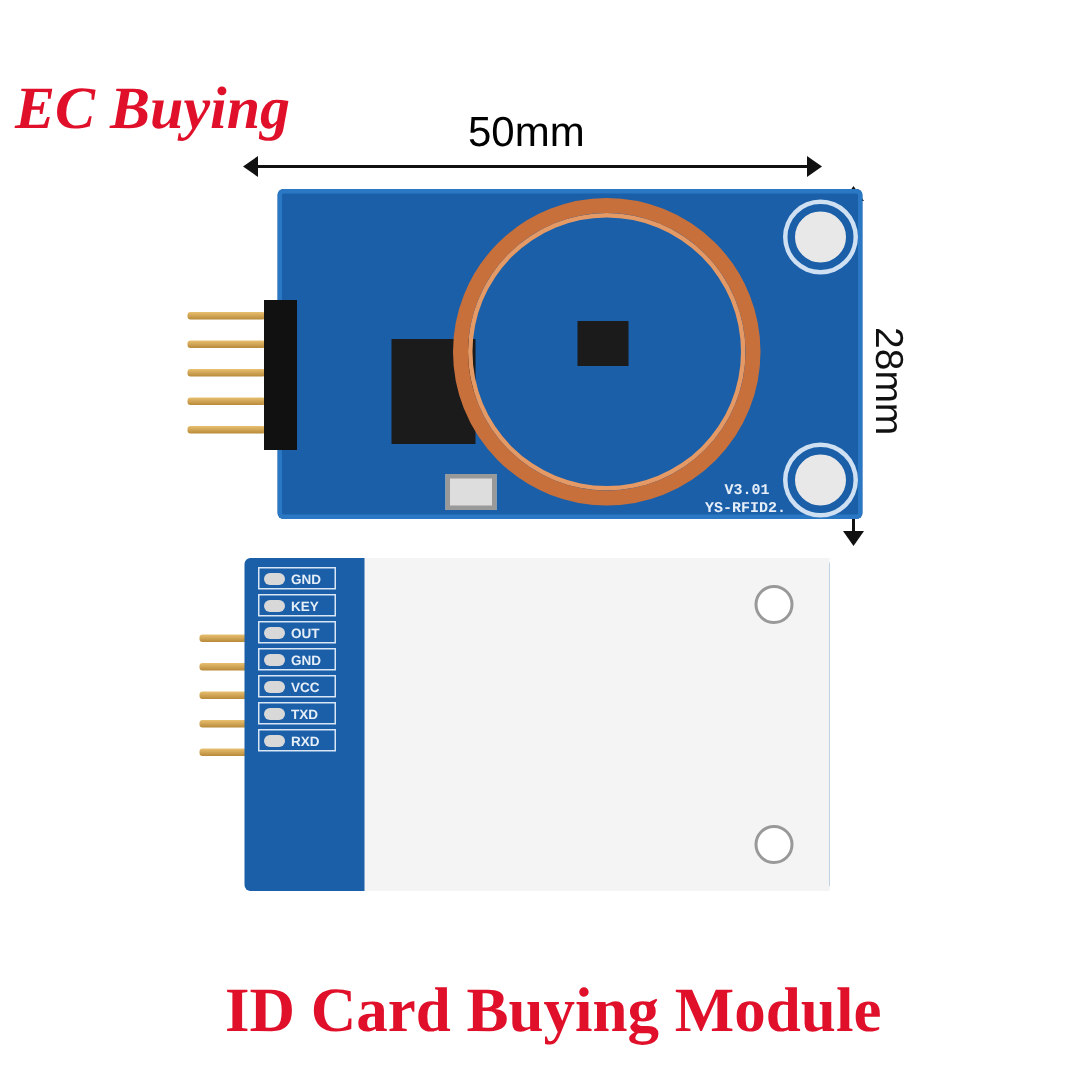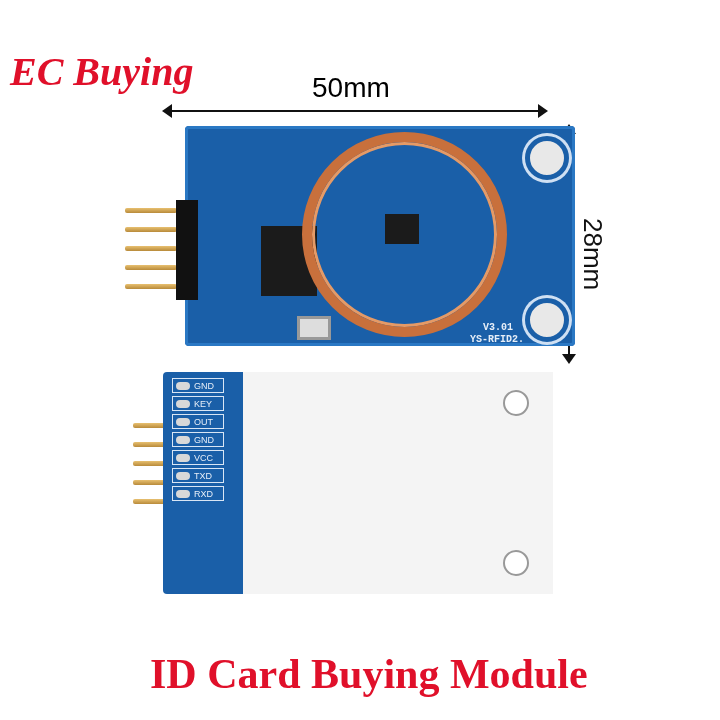--- a/index.html
+++ b/index.html
@@ -22,21 +22,21 @@
   .coil{position:absolute;left:302px;top:132px;width:205px;height:205px;border-radius:50%;border:10px solid #c8703c;box-sizing:border-box;box-shadow:inset 0 0 0 3px #e59a66;}
   .chip{position:absolute;background:#1b1b1b;}
   .hole{position:absolute;width:34px;height:34px;border-radius:50%;background:#e8e8e8;border:5px solid #1a5fa8;box-shadow:0 0 0 3px #cfe0f3;}
   .silk{position:absolute;color:#e6eef8;font-family:"Liberation Mono",monospace;font-size:10px;font-weight:bold;line-height:12px;}
   .pcb-bottom{position:absolute;left:163px;top:372px;width:390px;height:222px;background:#1a5fa8;border-radius:4px;}
   .white-area{position:absolute;left:80px;top:0;width:310px;height:222px;background:#f4f4f4;}
   .pins-bottom{position:absolute;left:133px;top:423px;}
   .pinlabels{position:absolute;left:172px;top:378px;}
   .plabel{display:flex;align-items:center;width:52px;height:15px;border:1.5px solid #d9e6f5;margin-bottom:3px;box-sizing:border-box;}
   .pad{width:14px;height:8px;background:#d8d8d8;border-radius:4px;margin:0 4px 0 3px;}
-  .ptxt{font-size:9px;font-weight:normal;color:#e6eef8;}
+  .ptxt{font-size:9px;font-weight:bold;color:#e6eef8;}
   .hole-b{position:absolute;width:22px;height:22px;border-radius:50%;background:#fff;border:2px solid #999;}
   .title{position:absolute;left:150px;top:650px;font-family:"Liberation Serif",serif;font-weight:bold;font-size:42px;color:#e0102a;white-space:nowrap;}
 </style>
 </head>
 <body>
 
 <div class="brand">EC Buying</div>
 
 <div class="dim-h"></div>
 <div class="dim-h-label">50mm</div>

